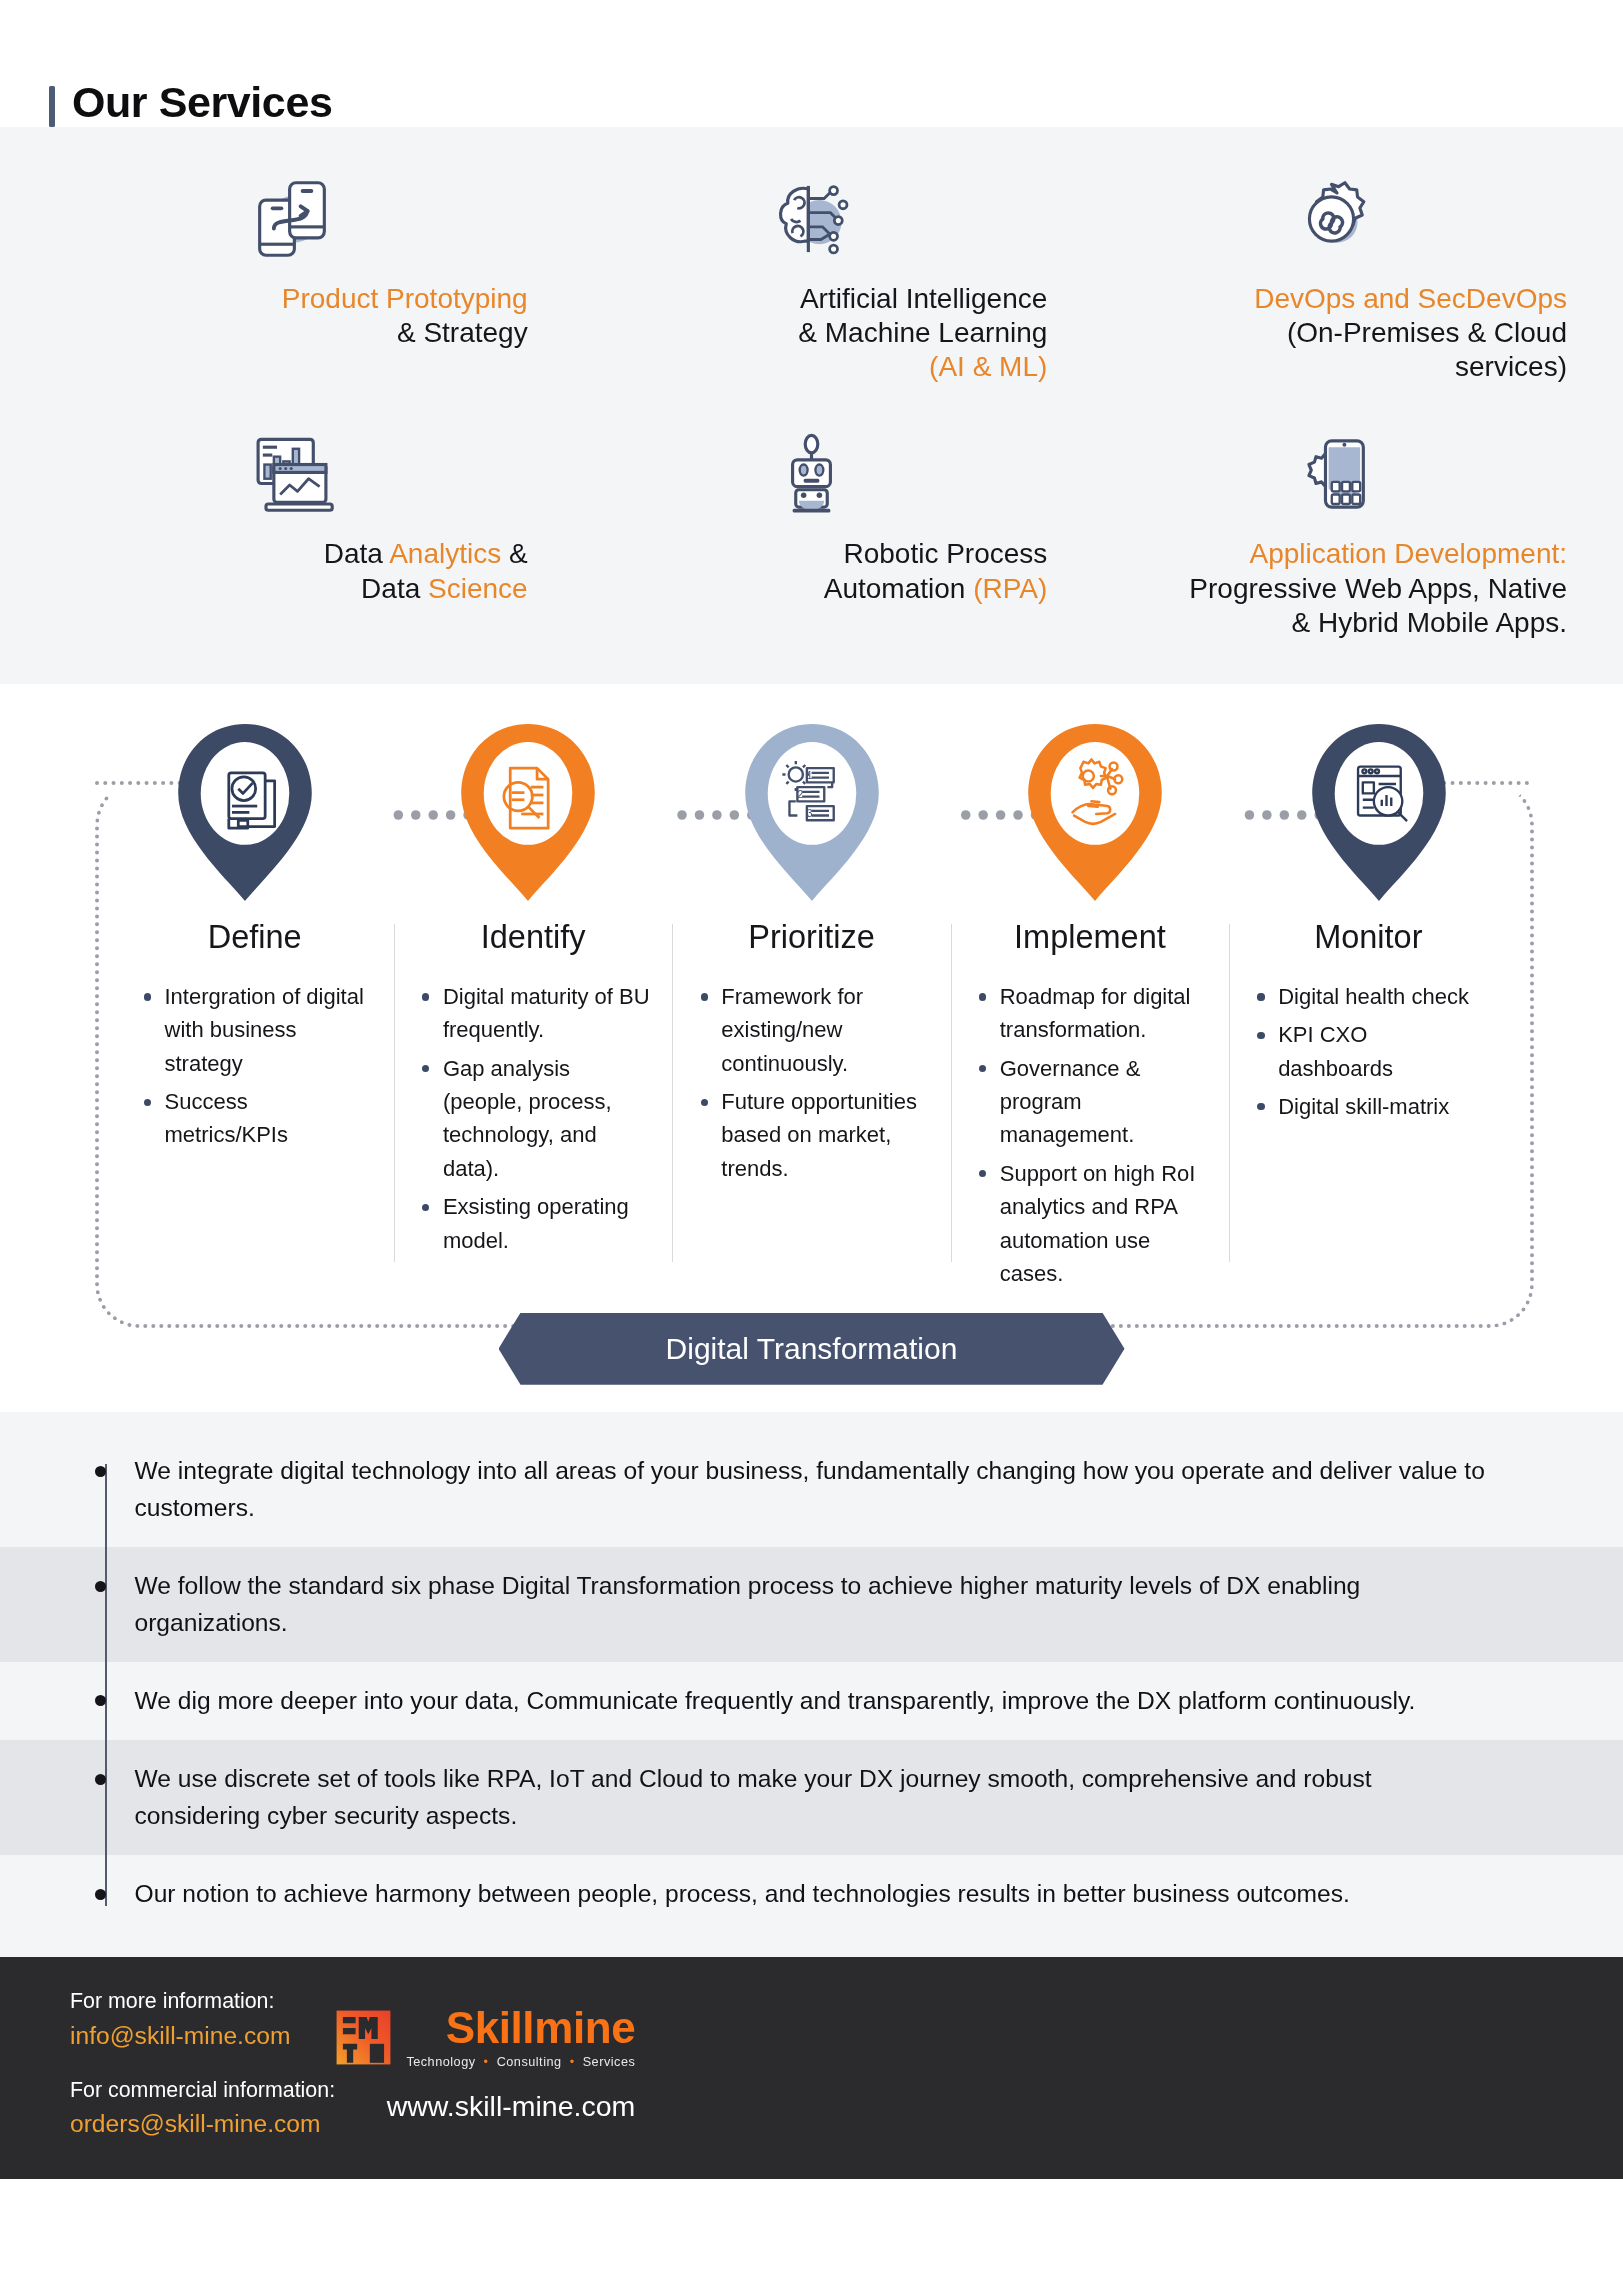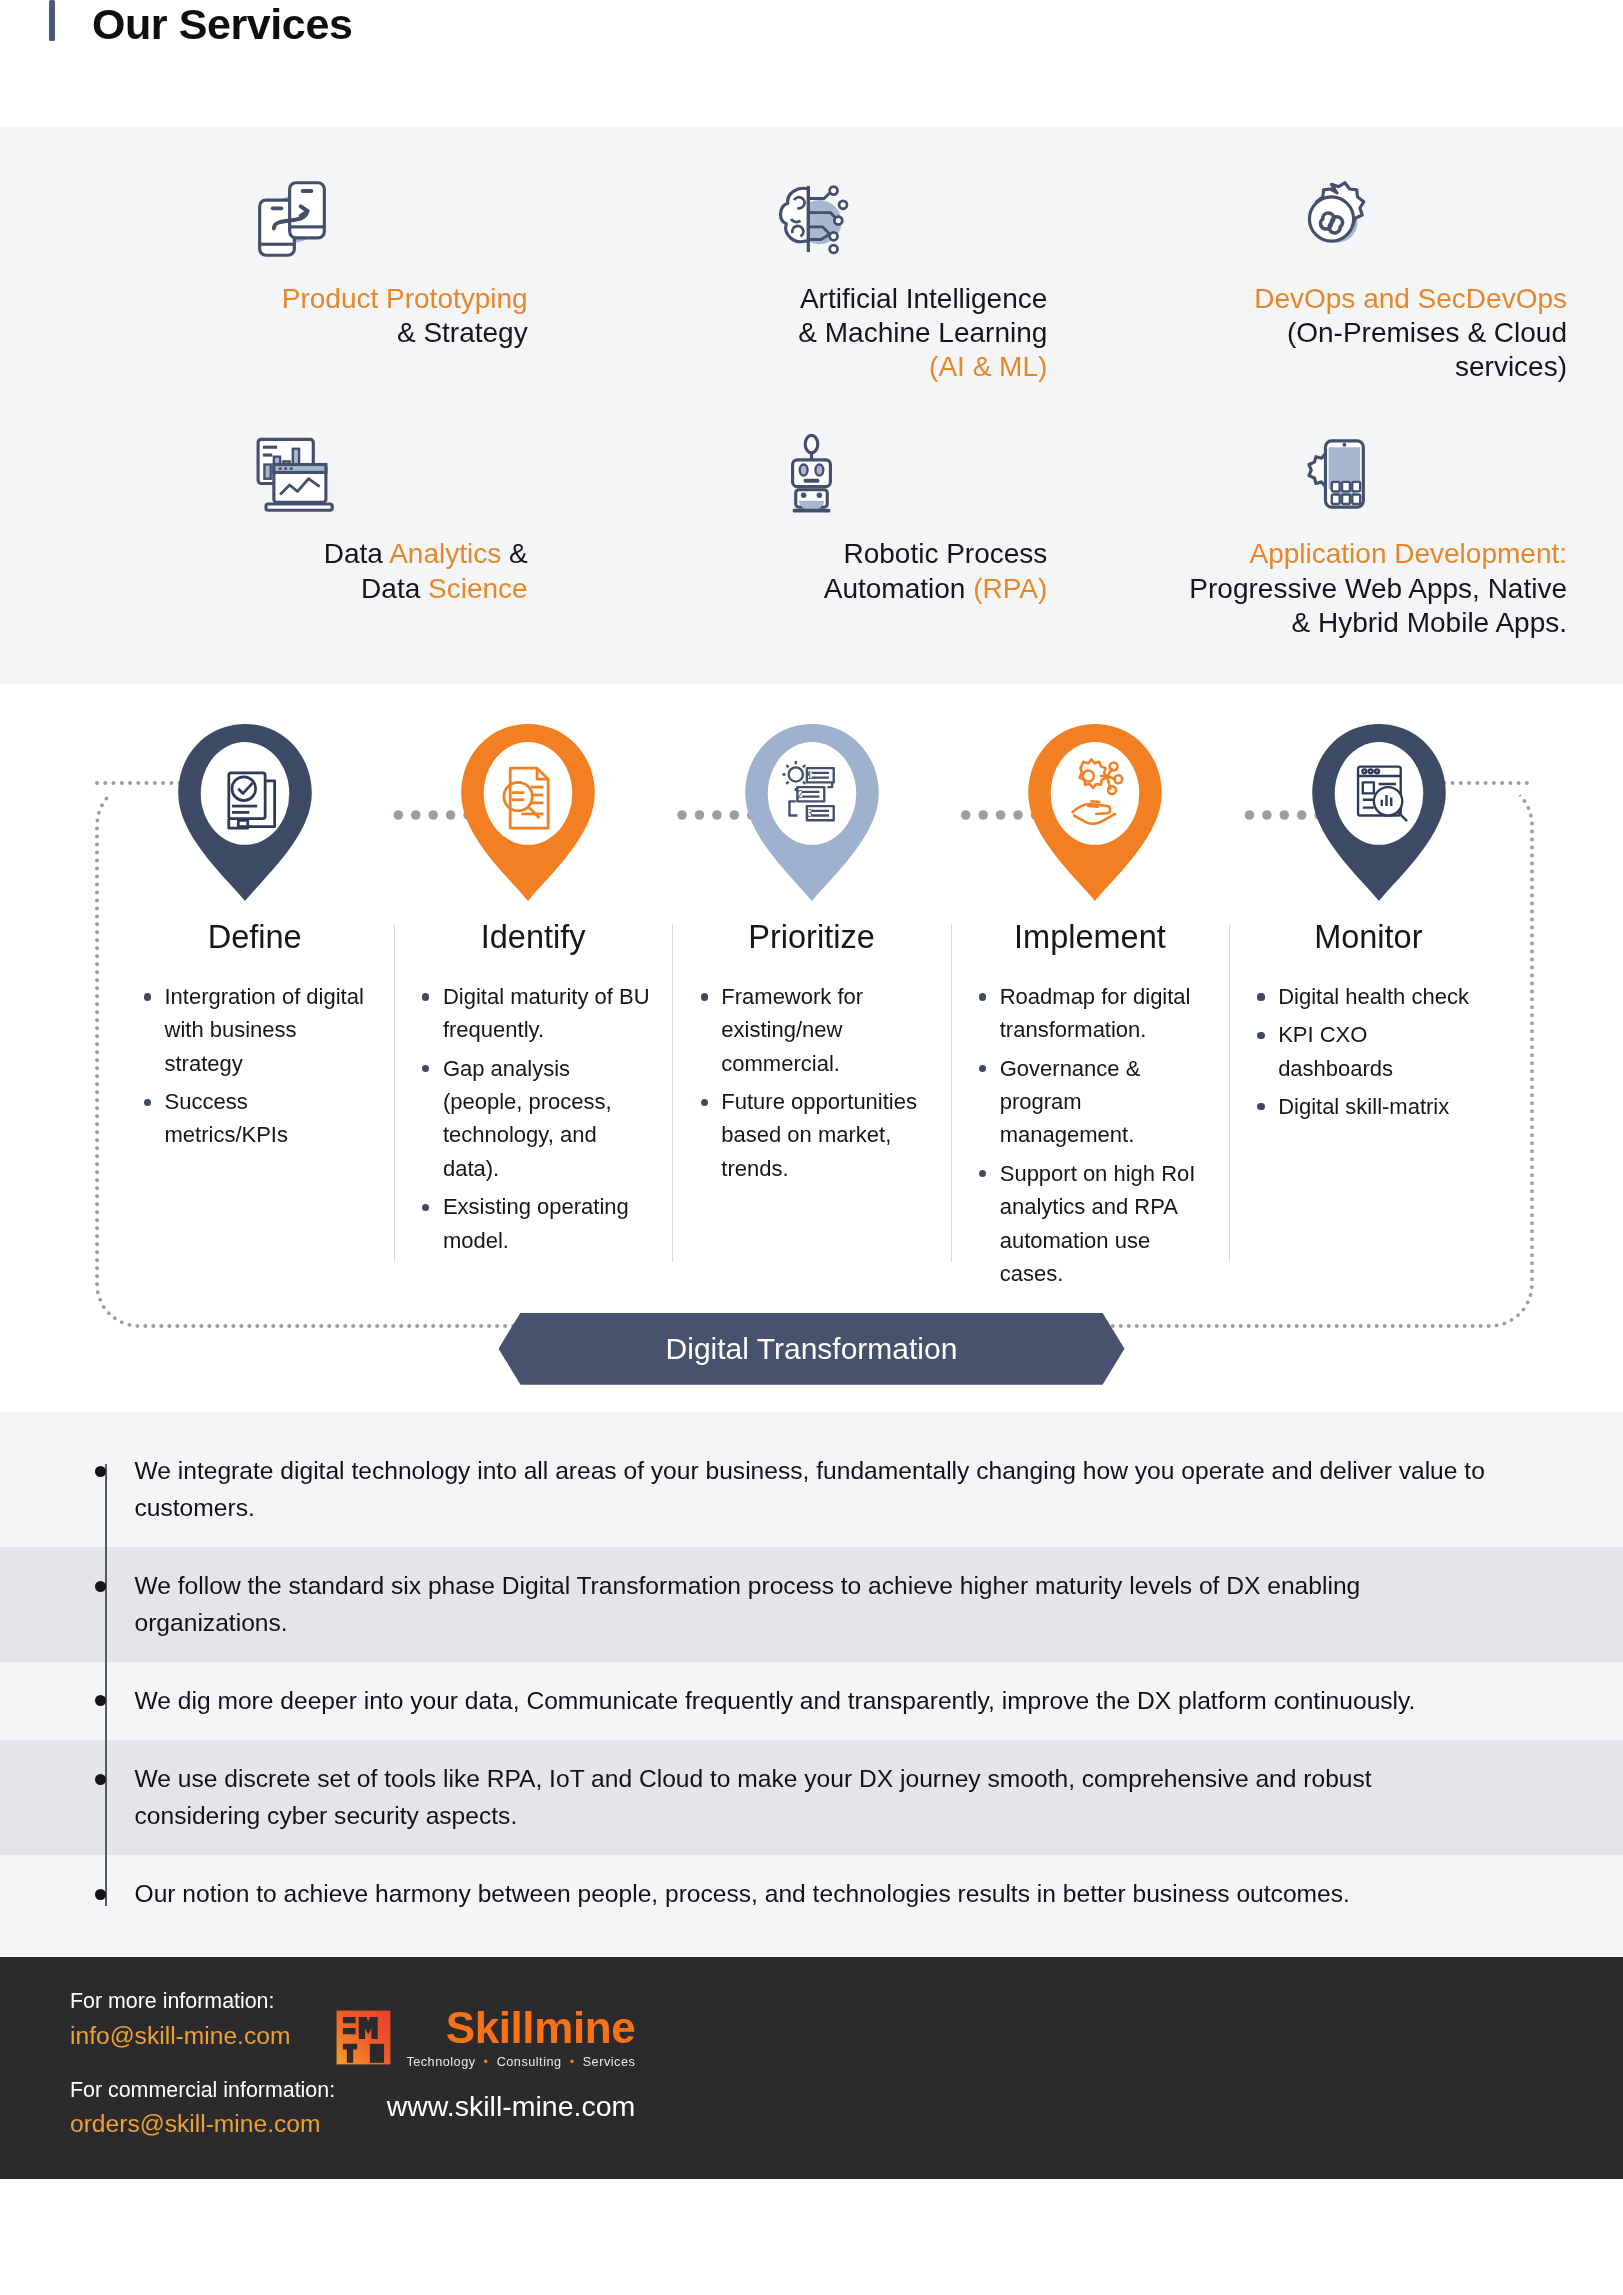--- a/index.html
+++ b/index.html
@@ -10,23 +10,22 @@
     font-family: "Liberation Sans", sans-serif;
     -webkit-font-smoothing: antialiased;
   }
   .page { position: relative; width: 1623px; height: 2295px; overflow: hidden; background:#fff; }
 
   
   .header {
     height: 127px;
     background: #ffffff;
     display: flex;
-    align-items: flex-start;
+    align-items: flex-end;
     padding-left: 49px;
-    gap: 20px;
   }
   .title-bar {
     width: 5.5px; height: 41px; background: #4b5b78; border-radius: 1.6px;
     margin-right: 17.4px;
   }
   .page-title {
     font-size: 43px; font-weight: 700; color: #0e0e11; letter-spacing: -0.4px;
   }
 
   
@@ -475,21 +474,21 @@
           <ul>
             <li>Digital maturity of BU frequently.</li>
             <li>Gap analysis (people, process, technology, and data).</li>
             <li>Exsisting operating model.</li>
           </ul>
         </div>
 
         <div class="step">
           <div class="step-name">Prioritize</div>
           <ul>
-            <li>Framework for existing/new commercial.</li>
+            <li>Framework for existing/new continuously.</li>
             <li>Future opportunities based on market, trends.</li>
           </ul>
         </div>
 
         <div class="step">
           <div class="step-name">Implement</div>
           <ul>
             <li>Roadmap for digital transformation.</li>
             <li>Governance &amp; program management.</li>
             <li>Support on high RoI analytics and RPA automation use cases.</li>

